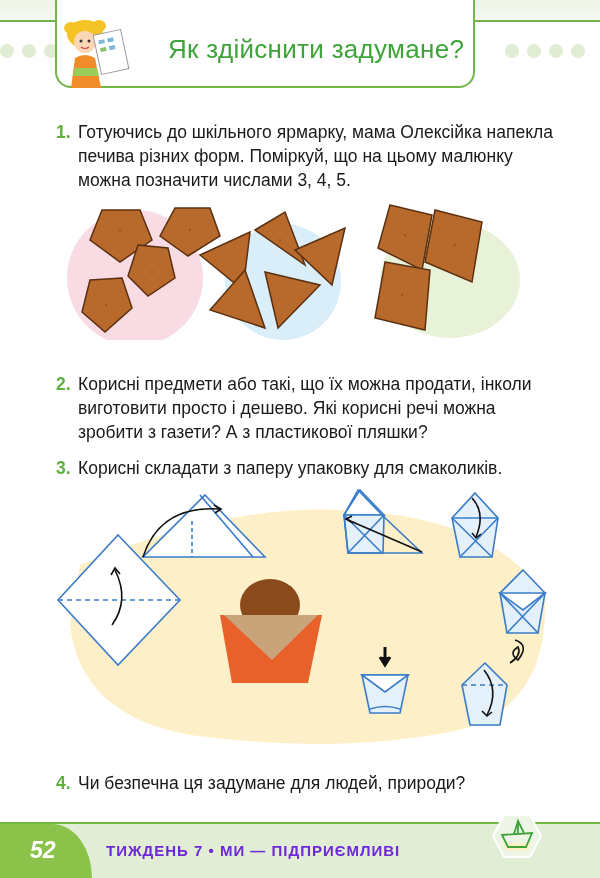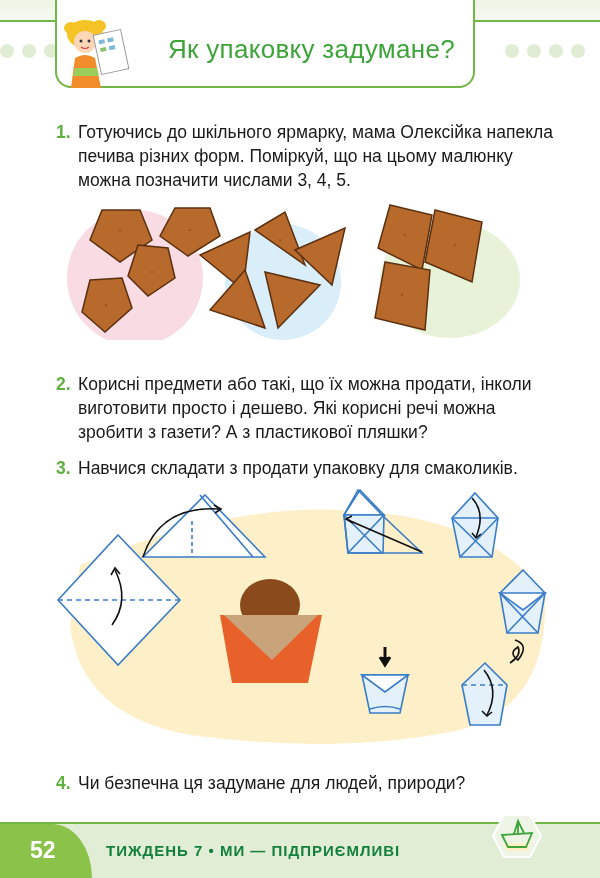--- a/index.html
+++ b/index.html
@@ -25,23 +25,23 @@
   .cookies { position: absolute; left: 60px; top: 200px; width: 480px; height: 140px; }
 
   
   .origami { position: absolute; left: 40px; top: 485px; width: 540px; height: 270px; }
 
   
   .ftr { position: absolute; left: 0; top: 822px; width: 600px; height: 56px;
     background: #e1edd5; border-top: 2px solid #72b648; }
   .ftr-num-bg { position: absolute; left: 0; top: 824px; width: 92px; height: 54px;
     background: #8bc34a; border-radius: 0 40px 0 0 / 0 54px 0 0; }
-  .ftr-num { position: absolute; left: 30px; top: 837px; font-size: 23px; font-weight: bold; color: #fff; }
+  .ftr-num { position: absolute; left: 30px; top: 837px; font-size: 23px; font-weight: bold; color: #fff; font-style: italic; }
   .ftr-text { position: absolute; left: 106px; top: 842px; font-size: 15px; font-weight: bold;
-    color: #15803d; letter-spacing: 1px; text-transform: uppercase; }
+    color: #6d28d9; letter-spacing: 1px; text-transform: uppercase; }
   .ftr-hex { position: absolute; left: 492px; top: 813px; width: 50px; height: 46px; }
 </style>
 </head>
 <body>
 
 <div class="hdr-band"></div>
 <div class="hdr-dots" style="left:0;">
     <span></span>
     <span></span>
     <span></span>
@@ -62,21 +62,21 @@
     <circle cx="26" cy="27" r="1.5" fill="#333"></circle>
   <path d="M18 33 Q22 36 26 33" stroke="#c44" stroke-width="1.2" fill="none"></path>
   <rect x="34" y="18" width="28" height="40" fill="#fff" stroke="#999" transform="rotate(-12 48 38)"></rect>
   <rect x="38" y="24" width="6" height="4" fill="#7cb8d8" transform="rotate(-12 48 38)"></rect>
   <rect x="47" y="24" width="6" height="4" fill="#7cb8d8" transform="rotate(-12 48 38)"></rect>
   <rect x="38" y="32" width="6" height="4" fill="#8cc46a" transform="rotate(-12 48 38)"></rect>
   <rect x="47" y="32" width="6" height="4" fill="#7cb8d8" transform="rotate(-12 48 38)"></rect>
   <path d="M8 74 L12 44 Q22 38 32 44 L38 74 Z" fill="#f08c2a"></path>
   <path d="M12 54 L34 54 L36 62 L10 62 Z" fill="#9acd5a"></path>
 </svg>
-<div class="hdr-title">Як упаковку задумане?</div>
+<div class="hdr-title">Як здійснити задумане?</div>
 
 <div class="task" style="top:120px;">
   <span class="num">1.</span>
   <span class="txt">Готуючись до шкільного ярмарку, мама Олексійка напекла печива різних форм. Поміркуй, що на цьому малюнку можна позначити числами 3, 4, 5.</span>
 </div>
 
 <svg class="cookies" viewBox="0 0 480 140">
   <circle cx="75" cy="78" r="68" fill="#f9dbe3"></circle>
   <circle cx="223" cy="82" r="58" fill="#d9eef8"></circle>
   <ellipse cx="390" cy="80" rx="70" ry="58" fill="#e8f2d8"></ellipse>
@@ -106,21 +106,21 @@
   </g>
 </svg>
 
 <div class="task" style="top:372px;">
   <span class="num">2.</span>
   <span class="txt">Корисні предмети або такі, що їх можна продати, інколи виготовити просто і дешево. Які корисні речі можна зробити з газети? А з пластикової пляшки?</span>
 </div>
 
 <div class="task" style="top:456px;">
   <span class="num">3.</span>
-  <span class="txt">Навчися складати з продати упаковку для смаколиків.</span>
+  <span class="txt">Корисні складати з паперу упаковку для смаколиків.</span>
 </div>
 
 <svg class="origami" viewBox="0 0 540 270">
   <path d="M40 80 Q180 20 300 25 Q450 30 505 110 Q510 220 420 245 Q300 270 150 250 Q40 230 30 140 Z" fill="#fdf0c8"></path>
   <g stroke="#3a7cc8" stroke-width="1.6" fill="#fff">
 
     <polygon points="78,50 140,115 78,180 18,115"></polygon>
     <line x1="18" y1="115" x2="140" y2="115" stroke-dasharray="5,4"></line>
 
     <polygon points="165,10 225,72 103,72"></polygon>

